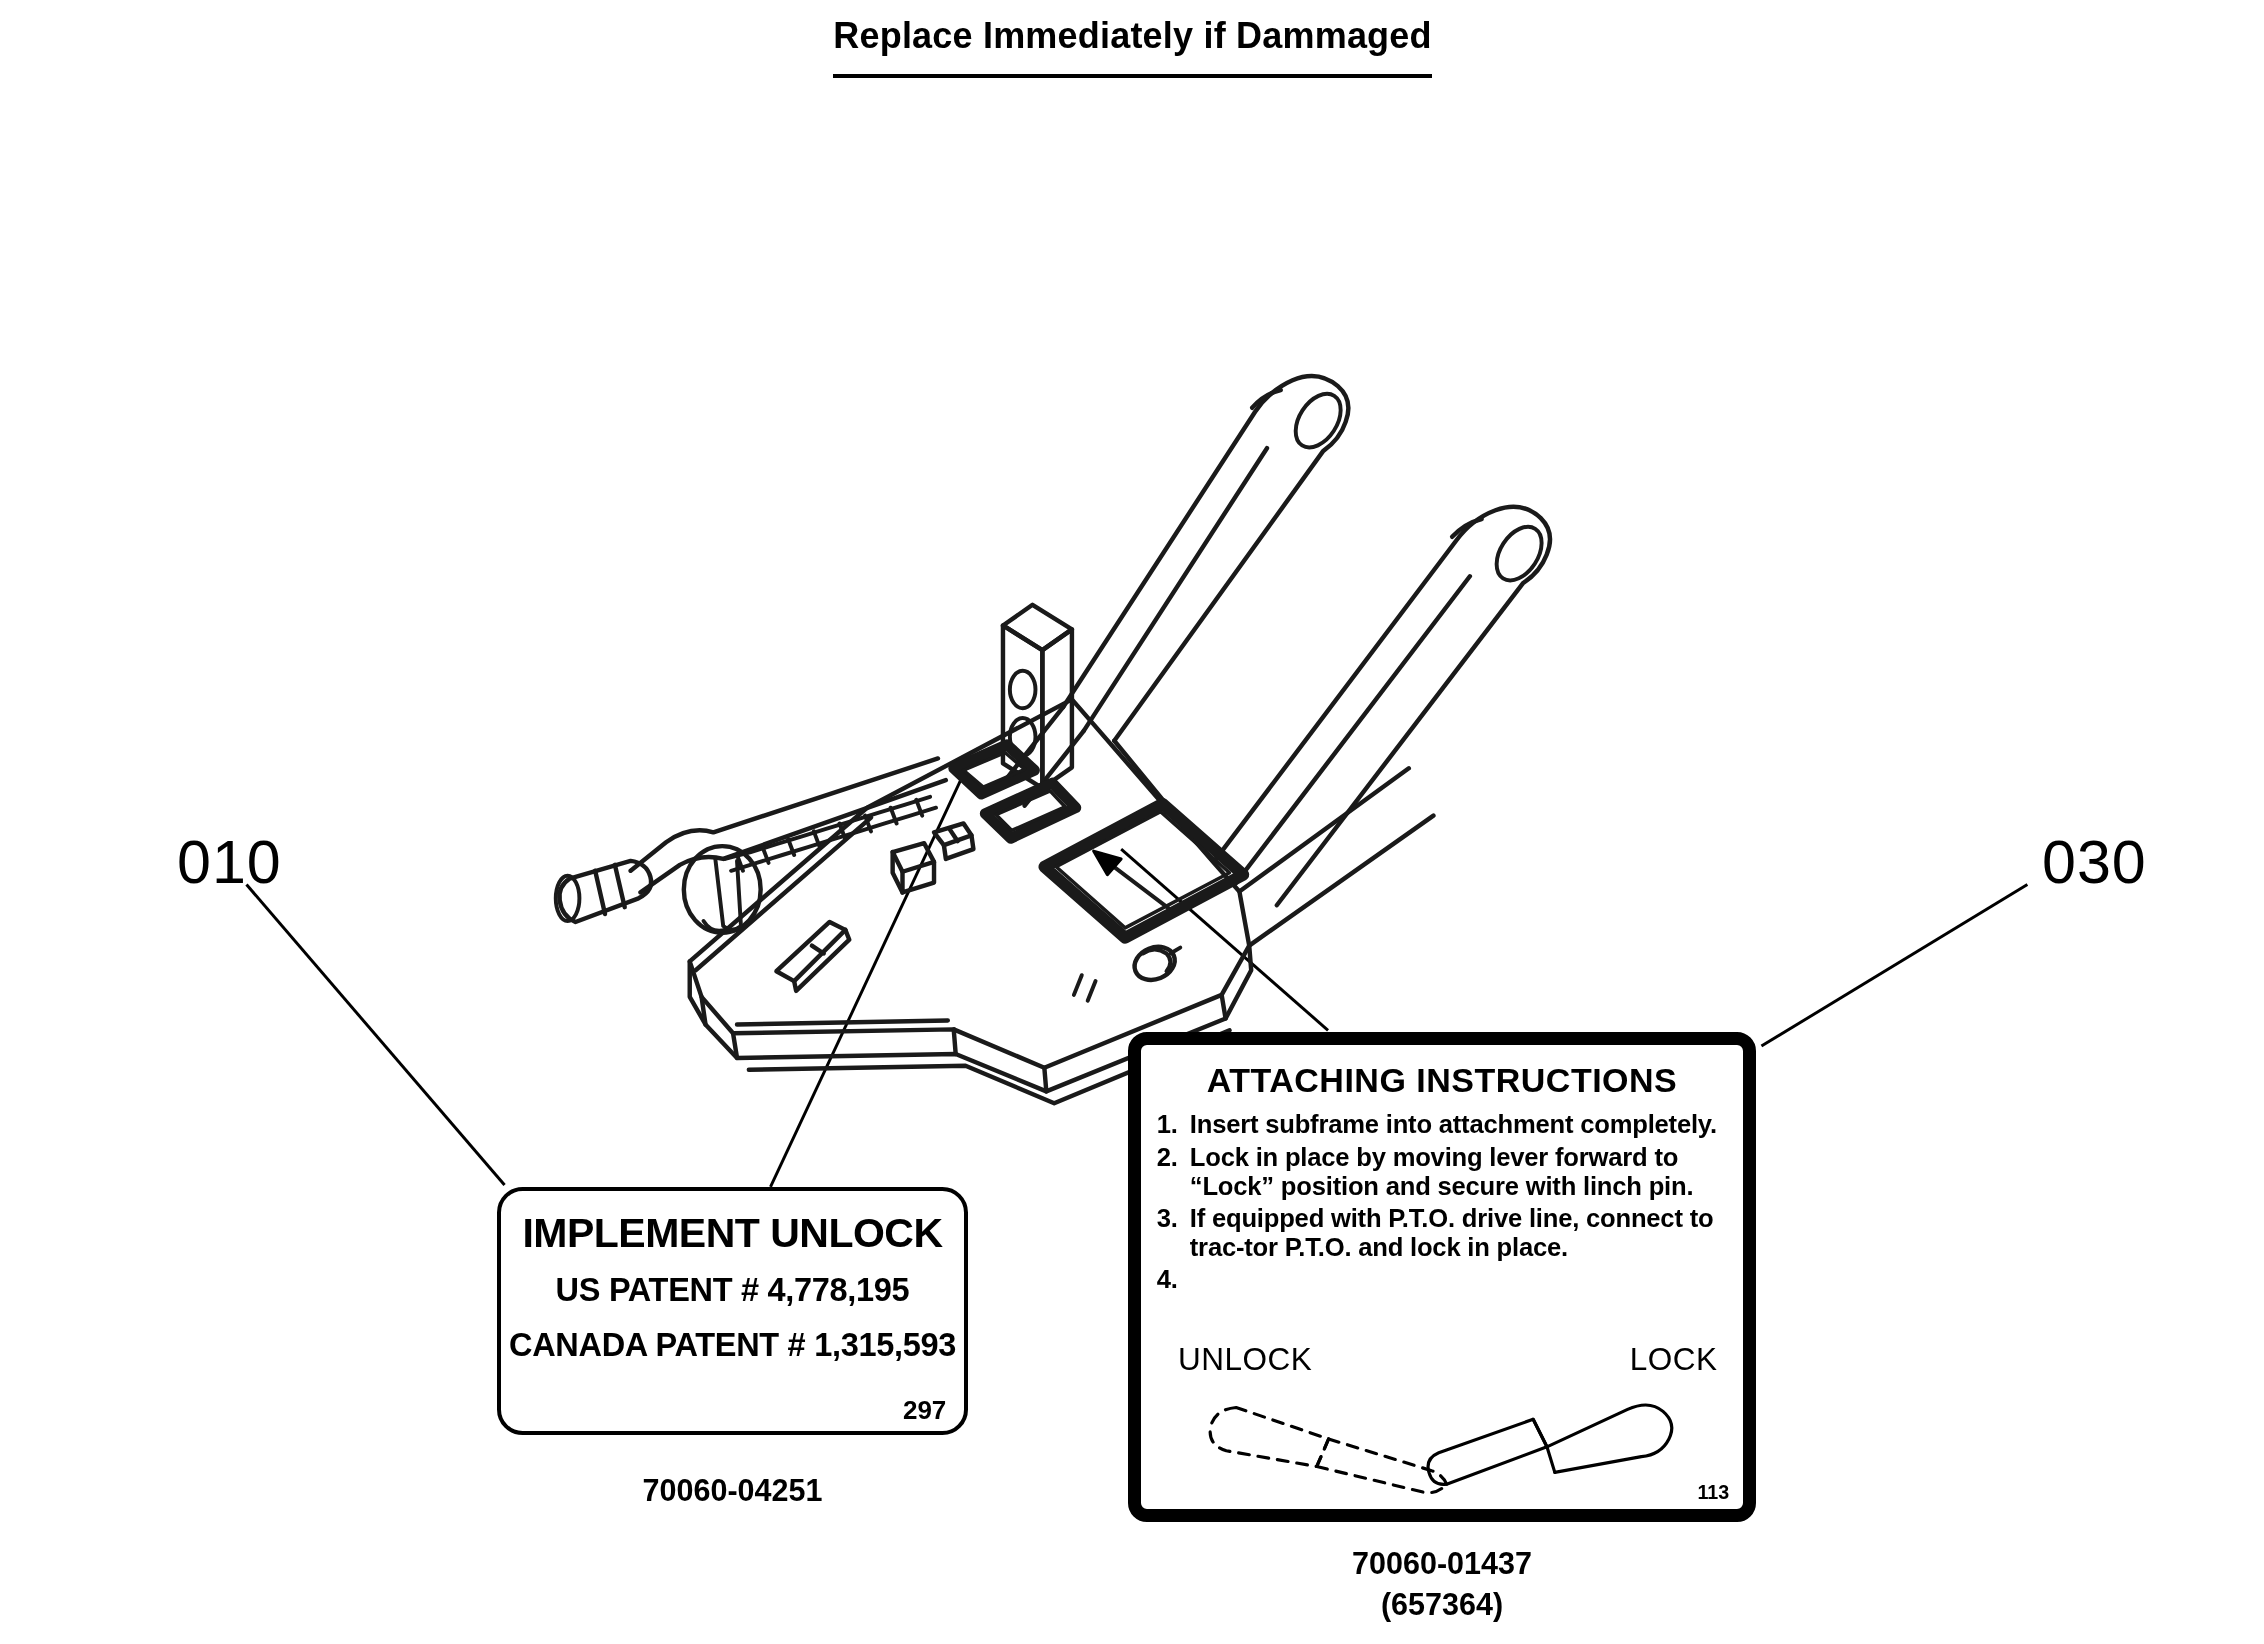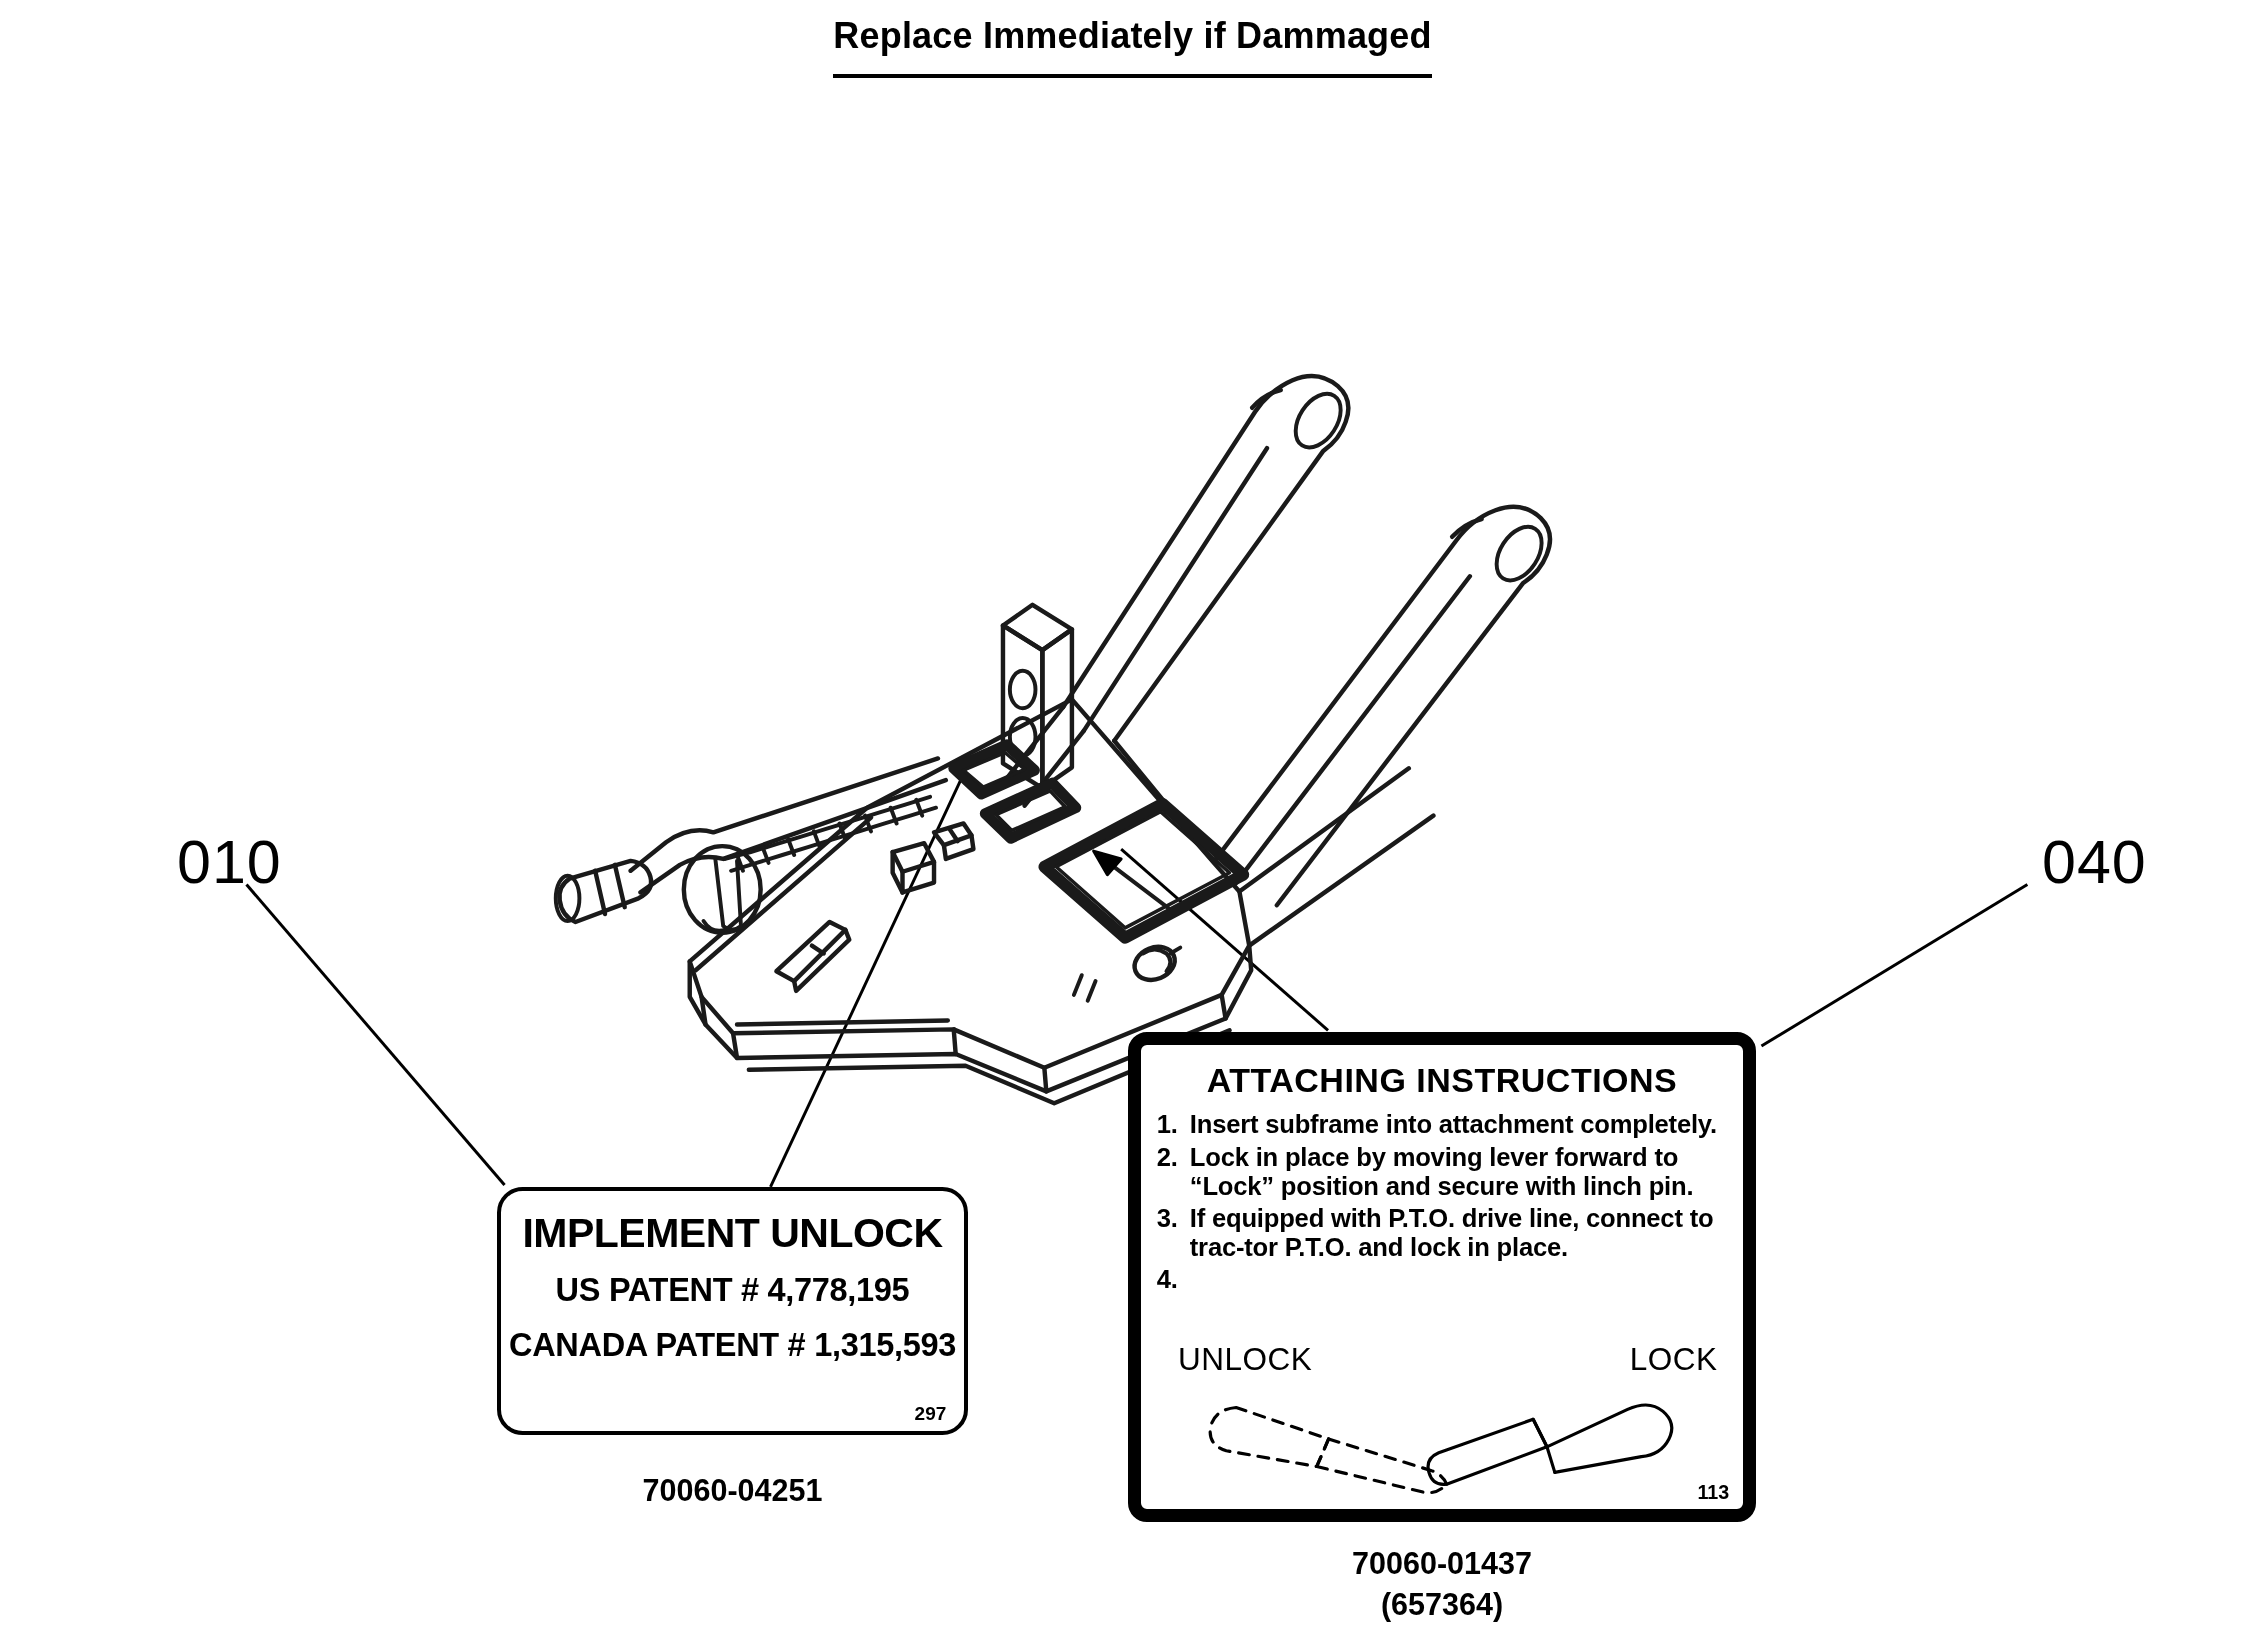--- a/index.html
+++ b/index.html
@@ -58,21 +58,21 @@
   }
   #decal-implement .d-line{
     position:absolute;left:0;width:100%;
     text-align:center;font-size:32.5px;font-weight:bold;
     letter-spacing:-0.3px;line-height:1;
   }
   #decal-implement .d-l1{top:83px;}
   #decal-implement .d-l2{top:138px;}
   #decal-implement .d-code{
     position:absolute;right:17.7px;bottom:7.9px;
-    font-size:19px;font-weight:bold;line-height:1;
+    font-size:26px;font-weight:bold;line-height:1;
   }
 
   #decal-attaching{
     left:1128px;top:1032px;width:628px;height:490px;
     border:13.8px solid #000;border-radius:19px;
   }
   #decal-attaching .a-inner{
     position:absolute;left:0;top:0;right:0;bottom:0;
     padding:13.8px 15.8px 0 15.8px;
   }
@@ -124,21 +124,21 @@
 
   <svg class="layer" viewBox="0 0 2299 1669">
     <line x1="250" y1="898" x2="512" y2="1203" stroke="#000" stroke-width="3"></line>
     <line x1="2058" y1="898" x2="1788" y2="1062" stroke="#000" stroke-width="3"></line>
 
     <line x1="976" y1="790" x2="782" y2="1205" stroke="#000" stroke-width="3"></line>
     <line x1="1138" y1="862" x2="1348" y2="1046" stroke="#000" stroke-width="3"></line>
   </svg>
 
   <div class="callout-num" id="callout-010">010</div>
-  <div class="callout-num" id="callout-020">040</div>
+  <div class="callout-num" id="callout-020">030</div>
 
   <svg class="layer" viewBox="0 0 2299 1669">
     <g fill="none" stroke="#1a1a1a" stroke-width="4.5" stroke-linejoin="round" stroke-linecap="round">
 
       <g>
         <path d="M1079,718 L1274,418 Q1289,396 1312,386 Q1338,375 1358,392 Q1374,406 1366,428
                  Q1360,446 1343,458 L1131,752"></path>
         <path d="M1100,742 L1286,455"></path>
         <path d="M1271,414 Q1283,400 1300,396"></path>
 

